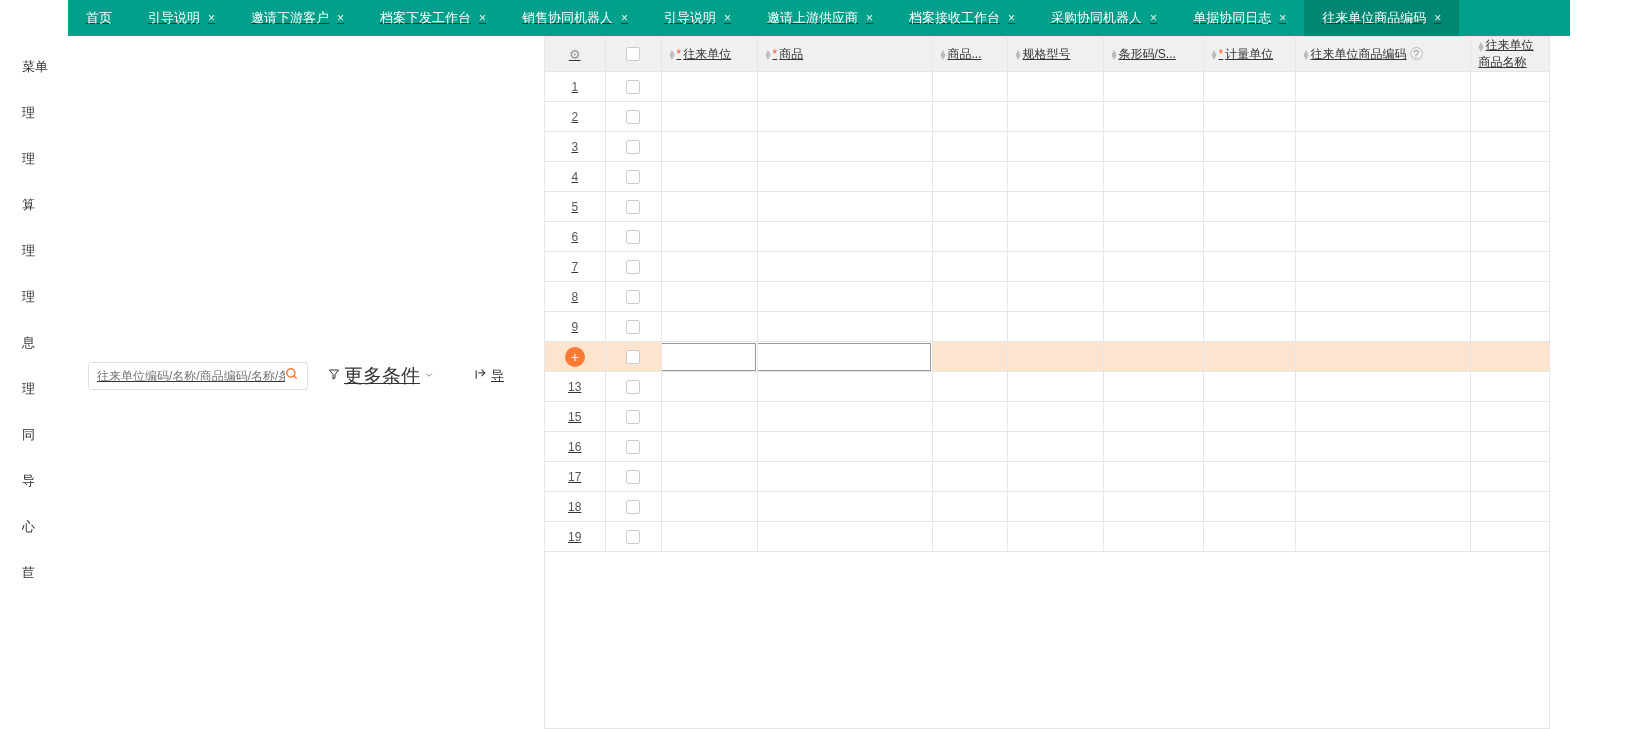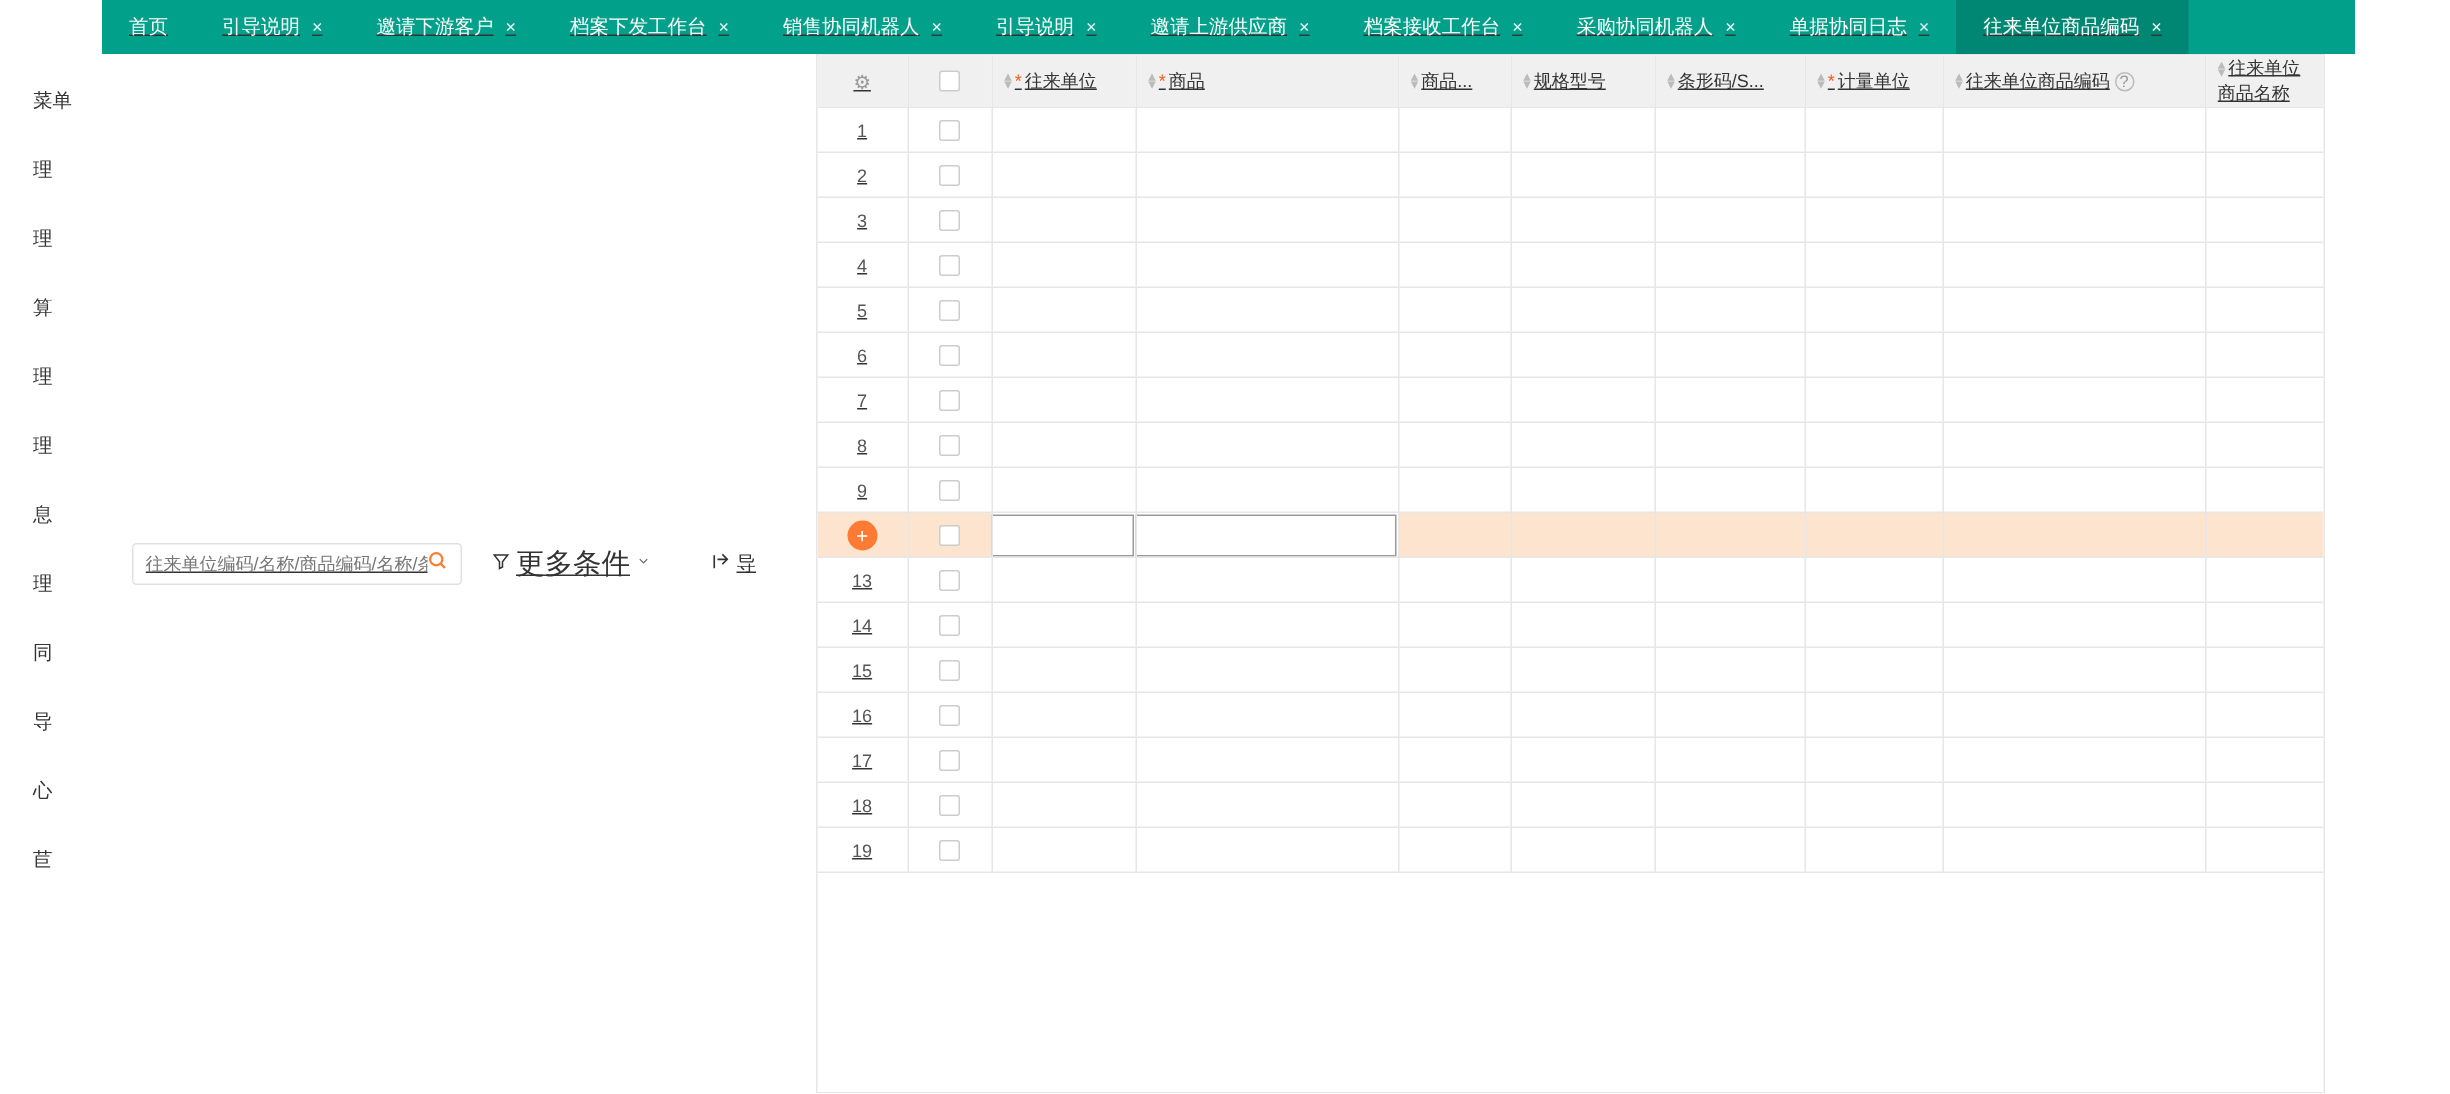--- a/index.html
+++ b/index.html
@@ -316,32 +316,20 @@
               <td class="col-unit"></td>
               <td class="col-product"></td>
               <td class="col-prod2"></td>
               <td class="col-spec"></td>
               <td class="col-barcode"></td>
               <td class="col-measure"></td>
               <td class="col-partner-code"></td>
               <td class="col-partner-name"></td>
             </tr>
             <tr>
-              <td class="col-gear row-num">14</td>
-              <td class="col-check" style="text-align: center;"><span class="checkbox"></span></td>
-              <td class="col-unit"></td>
-              <td class="col-product"></td>
-              <td class="col-prod2"></td>
-              <td class="col-spec"></td>
-              <td class="col-barcode"></td>
-              <td class="col-measure"></td>
-              <td class="col-partner-code"></td>
-              <td class="col-partner-name"></td>
-            </tr>
-            <tr>
               <td class="col-gear row-num">15</td>
               <td class="col-check" style="text-align: center;"><span class="checkbox"></span></td>
               <td class="col-unit"></td>
               <td class="col-product"></td>
               <td class="col-prod2"></td>
               <td class="col-spec"></td>
               <td class="col-barcode"></td>
               <td class="col-measure"></td>
               <td class="col-partner-code"></td>
               <td class="col-partner-name"></td>

